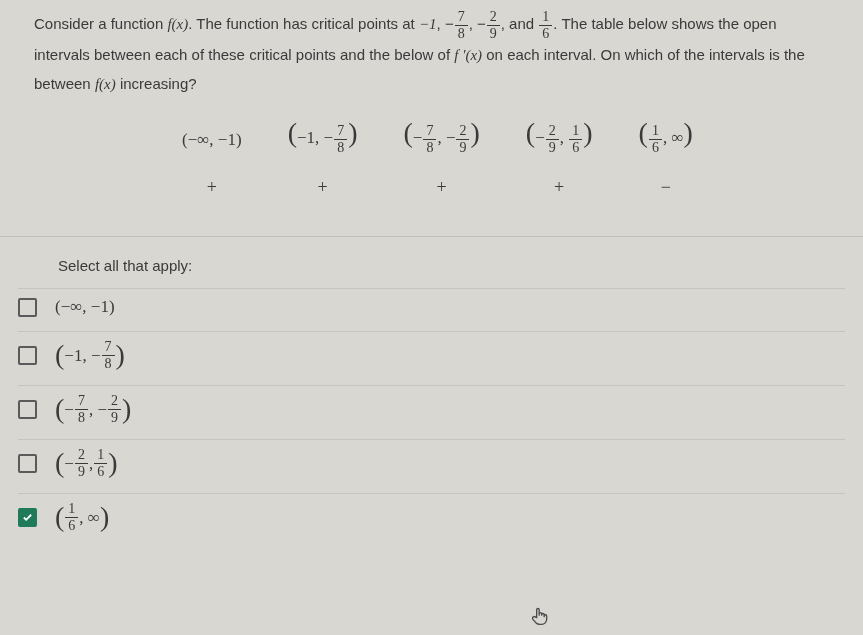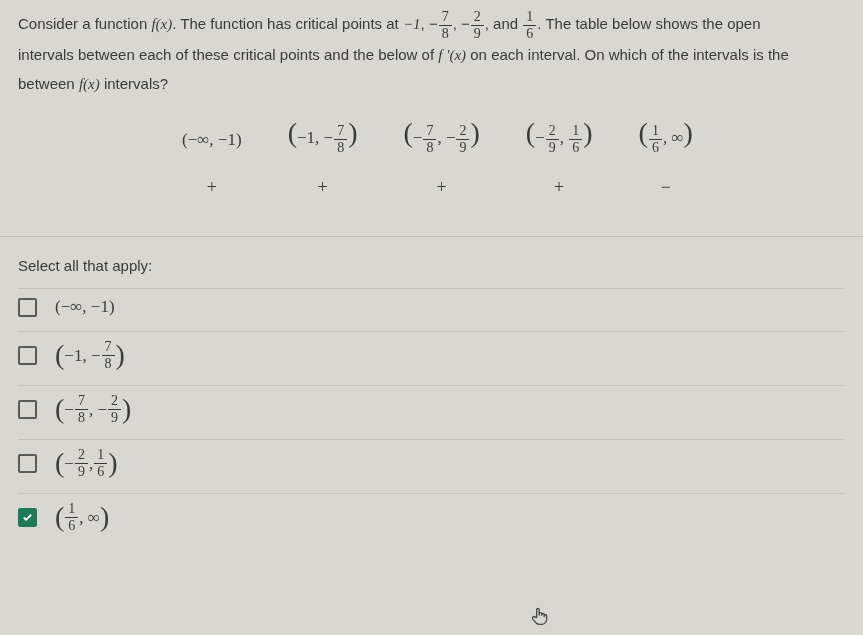--- a/index.html
+++ b/index.html
@@ -12,20 +12,21 @@
     height: 635px;
     overflow: hidden;
     box-sizing: border-box;
   }
   .page {
     padding: 10px 18px 0 18px;
   }
   .question {
     font-size: 15px;
     line-height: 1.9;
+    margin-left: 16px;
   }
   .frac {
     display: inline-block;
     vertical-align: middle;
     text-align: center;
     font-family: "Cambria Math", "Times New Roman", serif;
     line-height: 1;
     margin: 0 1px;
   }
   .frac .num {
@@ -61,20 +62,21 @@
     padding-top: 14px;
     font-size: 18px;
   }
   .divider {
     border-top: 1px solid #c0bfba;
     margin: 0 -18px;
   }
   .select-label {
     font-size: 15px;
     padding: 20px 0 14px 0;
+    margin-left: 40px;
   }
   .options {
     list-style: none;
     padding: 0;
     margin: 0;
   }
   .options li {
     padding: 8px 0 14px 0;
     border-top: 1px solid #c5c4bf;
     display: flex;
@@ -127,21 +129,21 @@
 </head>
 <body>
 
 <div class="page">
 
   <div class="question">
     <span>Consider a function </span><span class="math-it">f(x)</span><span>. The function has critical points at </span><span class="math-it">−1</span><span>, </span><span>−</span><span class="frac"><span class="num">7</span><span class="den">8</span></span><span>, </span><span>−</span><span class="frac"><span class="num">2</span><span class="den">9</span></span><span>, and </span><span class="frac"><span class="num">1</span><span class="den">6</span></span><span>. The table below shows the open</span>
     <br>
     <span>intervals between each of these critical points and the below of </span><span class="math-it">f ′(x)</span><span> on each interval. On which of the intervals is the</span>
     <br>
-    <span>between </span><span class="math-it">f(x)</span><span> intervals?</span>
+    <span>between </span><span class="math-it">f(x)</span><span> increasing?</span>
   </div>
 
   <div class="table-wrap">
     <table class="sign-table">
       <tbody>
           <tr>
         <td>(−∞, −1)</td>
         <td>
           <span class="paren">(</span><span>−1, −</span><span class="frac"><span class="num">7</span><span class="den">8</span></span><span class="paren">)</span>
         </td>

